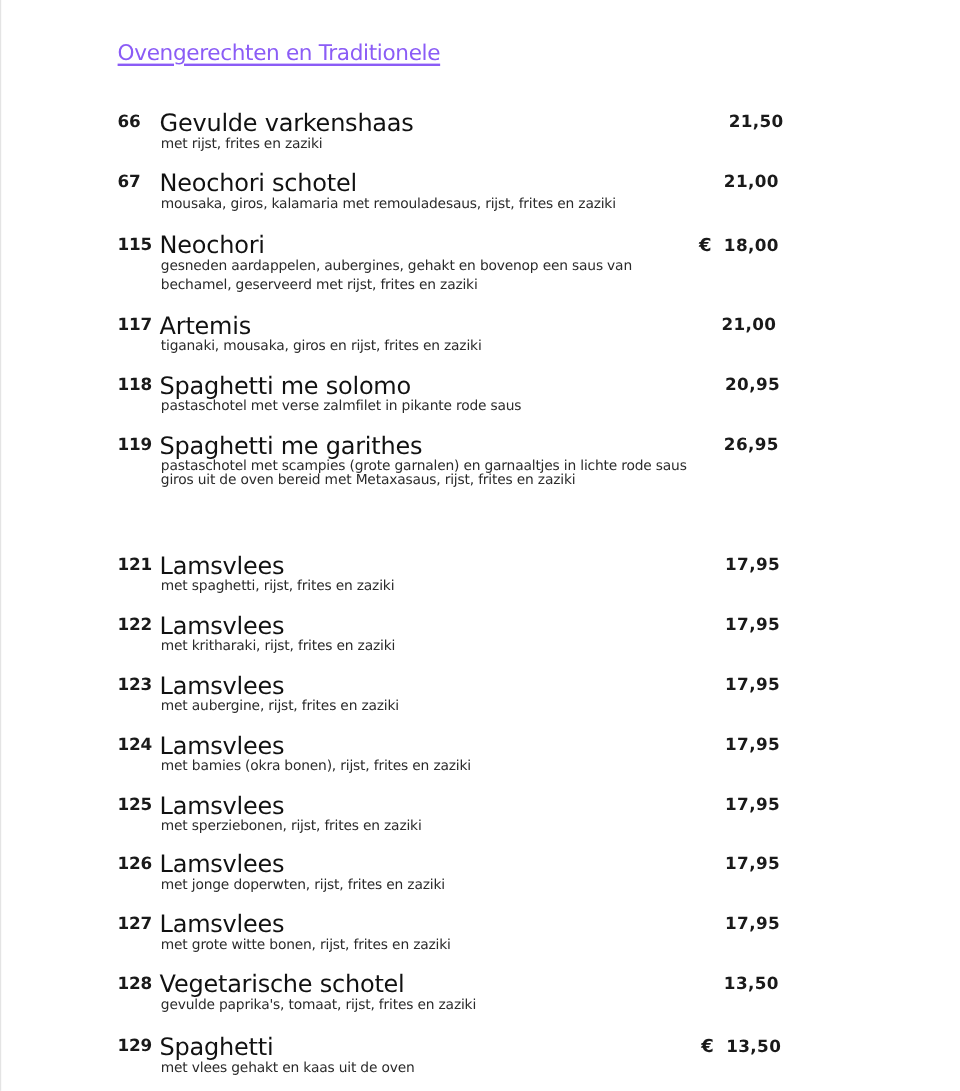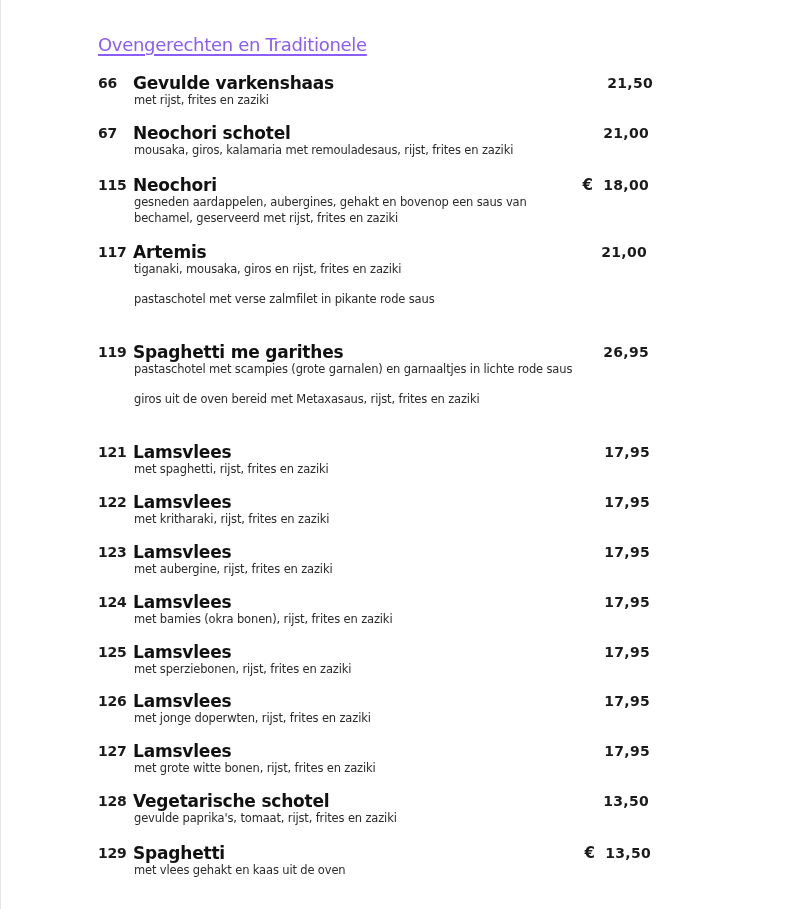--- a/index.html
+++ b/index.html
@@ -41,36 +41,37 @@
     .item {
       position: absolute;
       left: 97px;
       width: 560px;
     }
     .item-head {
       position: relative;
       height: 20px;
       line-height: 20px;
       white-space: nowrap;
+      margin-top: 19px;
     }
     .item-num {
       position: absolute;
       left: 0;
       top: 0;
       font-size: 14px;
       font-weight: bold;
       color: #1a1a1a;
       letter-spacing: -0.2px;
     }
     .item-name {
       position: absolute;
       left: 35px;
       top: 0;
-      font-size: 17px;
-      font-weight: bold;
+      font-size: 20px;
+      font-weight: normal;
       color: #111;
       letter-spacing: -0.2px;
     }
     .item-price {
       position: absolute;
       top: 0;
       font-size: 14px;
       font-weight: bold;
       color: #1a1a1a;
       text-align: center;
@@ -140,20 +141,27 @@
       <span class="item-name">Artemis</span>
       <span class="item-price" style="right: 11px; left: auto; width: auto;">
         <span>21,00</span>
       </span>
     </div>
     <div class="item-desc-wrap">
           <div class="item-desc">tiganaki, mousaka, giros en rijst, frites en zaziki</div>
         </div>
   </div>
       <div class="item" style="top: 292px;">
+    <div class="item-head">
+      <span class="item-num">118</span>
+      <span class="item-name">Spaghetti me solomo</span>
+      <span class="item-price" style="right: 8px; left: auto; width: auto;">
+        <span>20,95</span>
+      </span>
+    </div>
     <div class="item-desc-wrap">
           <div class="item-desc">pastaschotel met verse zalmfilet in pikante rode saus</div>
         </div>
   </div>
       <div class="item" style="top: 342px;">
     <div class="item-head">
       <span class="item-num">119</span>
       <span class="item-name">Spaghetti me garithes</span>
       <span class="item-price" style="right: 9px; left: auto; width: auto;">
         <span>26,95</span>

